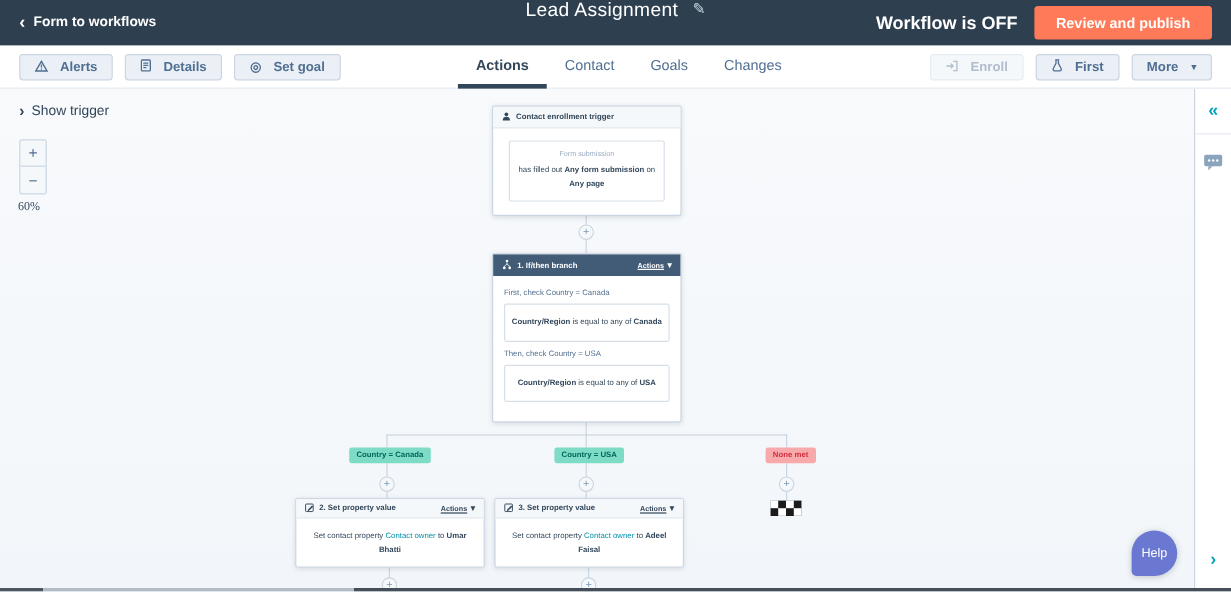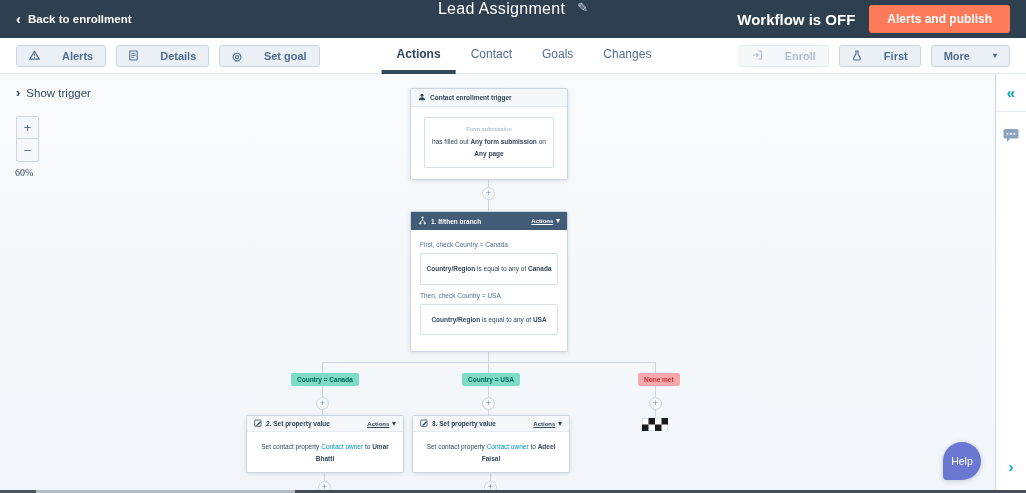--- a/index.html
+++ b/index.html
@@ -15,21 +15,21 @@
   .wf-title { font-size:16px; letter-spacing:.3px; color:#fff; white-space:nowrap; }
   .edit-pencil { font-size:13px; color:#cbd6e2; cursor:pointer; }
   .topbar-right { margin-left:auto; display:flex; align-items:center; gap:14px; }
   .wf-status { font-size:15px; font-weight:bold; color:#fff; }
   .publish-btn { background:#ff7a59; color:#fff; border:none; border-radius:3px; font-size:12px; font-weight:bold; padding:0 18px; height:28px; cursor:pointer; font-family:inherit; }
 
   
   .toolbar { position:relative; height:36px; background:#fff; border-bottom:1px solid #e0e8f0; }
   .tb-left { position:absolute; left:16px; top:7px; display:flex; gap:10px; }
   .tb-right { position:absolute; right:16px; top:7px; display:flex; gap:10px; }
-  .btn-light { display:inline-flex; align-items:center; gap:22px; background:#eaf0f6; border:1px solid #cbd6e2; color:#506e91; border-radius:3px; font-size:11px; font-weight:bold; padding:0 12px; height:22px; cursor:pointer; font-family:inherit;text-align:right; }
+  .btn-light { display:inline-flex; align-items:center; gap:10px; background:#eaf0f6; border:1px solid #cbd6e2; color:#506e91; border-radius:3px; font-size:11px; font-weight:bold; padding:0 12px; height:22px; cursor:pointer; font-family:inherit;text-align:right; }
   .btn-light.disabled { opacity:.45; cursor:default; }
   .glyph-icon { font-size:11px; line-height:1; }
   .tabs { position:absolute; left:calc(50% + 11px); transform:translateX(-50%); top:0; height:36px; display:flex; }
   .tab { height:36px; padding:0 15px; display:flex; align-items:center; font-size:12px; color:#506e91; border-bottom:4px solid transparent; cursor:pointer; }
   .tab.active { color:#33475b; font-weight:bold; border-bottom-color:#33475b; }
   .caret { font-size:8px; line-height:1; margin-left:1px; }
 
   
   .canvas { position:relative; width:1026px; height:419px; background:linear-gradient(180deg,#f8fafc 0%,#f2f6fa 100%); overflow:hidden; }
   .minimap-link { position:absolute; left:16px; top:12px; display:flex; gap:6px; align-items:center; font-size:11.5px; color:#33475b; cursor:pointer; }
@@ -88,29 +88,29 @@
   .bs-3 { flex:1; background:#454f59; }
 </style>
 </head>
 <body>
 
 <div class="app">
 
   <header class="topbar">
     <div class="back-link">
       <span class="back-chev">‹</span>
-      <span>Back to enrollment</span>
+      <span>Form to workflows</span>
     </div>
     <div class="title-wrap">
       <span class="wf-title">Lead Assignment</span>
       <span class="edit-pencil">✎</span>
     </div>
     <div class="topbar-right">
       <span class="wf-status">Workflow is OFF</span>
-      <button class="publish-btn">Alerts and publish</button>
+      <button class="publish-btn">Review and publish</button>
     </div>
   </header>
 
   <div class="toolbar">
     <div class="tb-left">
       <button class="btn-light">
         <span>
           <svg width="11" height="10" viewBox="0 0 16 14">
               <path d="M8 1.5 L14.8 13 H1.2 Z" fill="none" stroke="#506e91" stroke-width="1.8"></path>
               <rect x="7.3" y="5.2" width="1.5" height="3.8" fill="#506e91"></rect>

